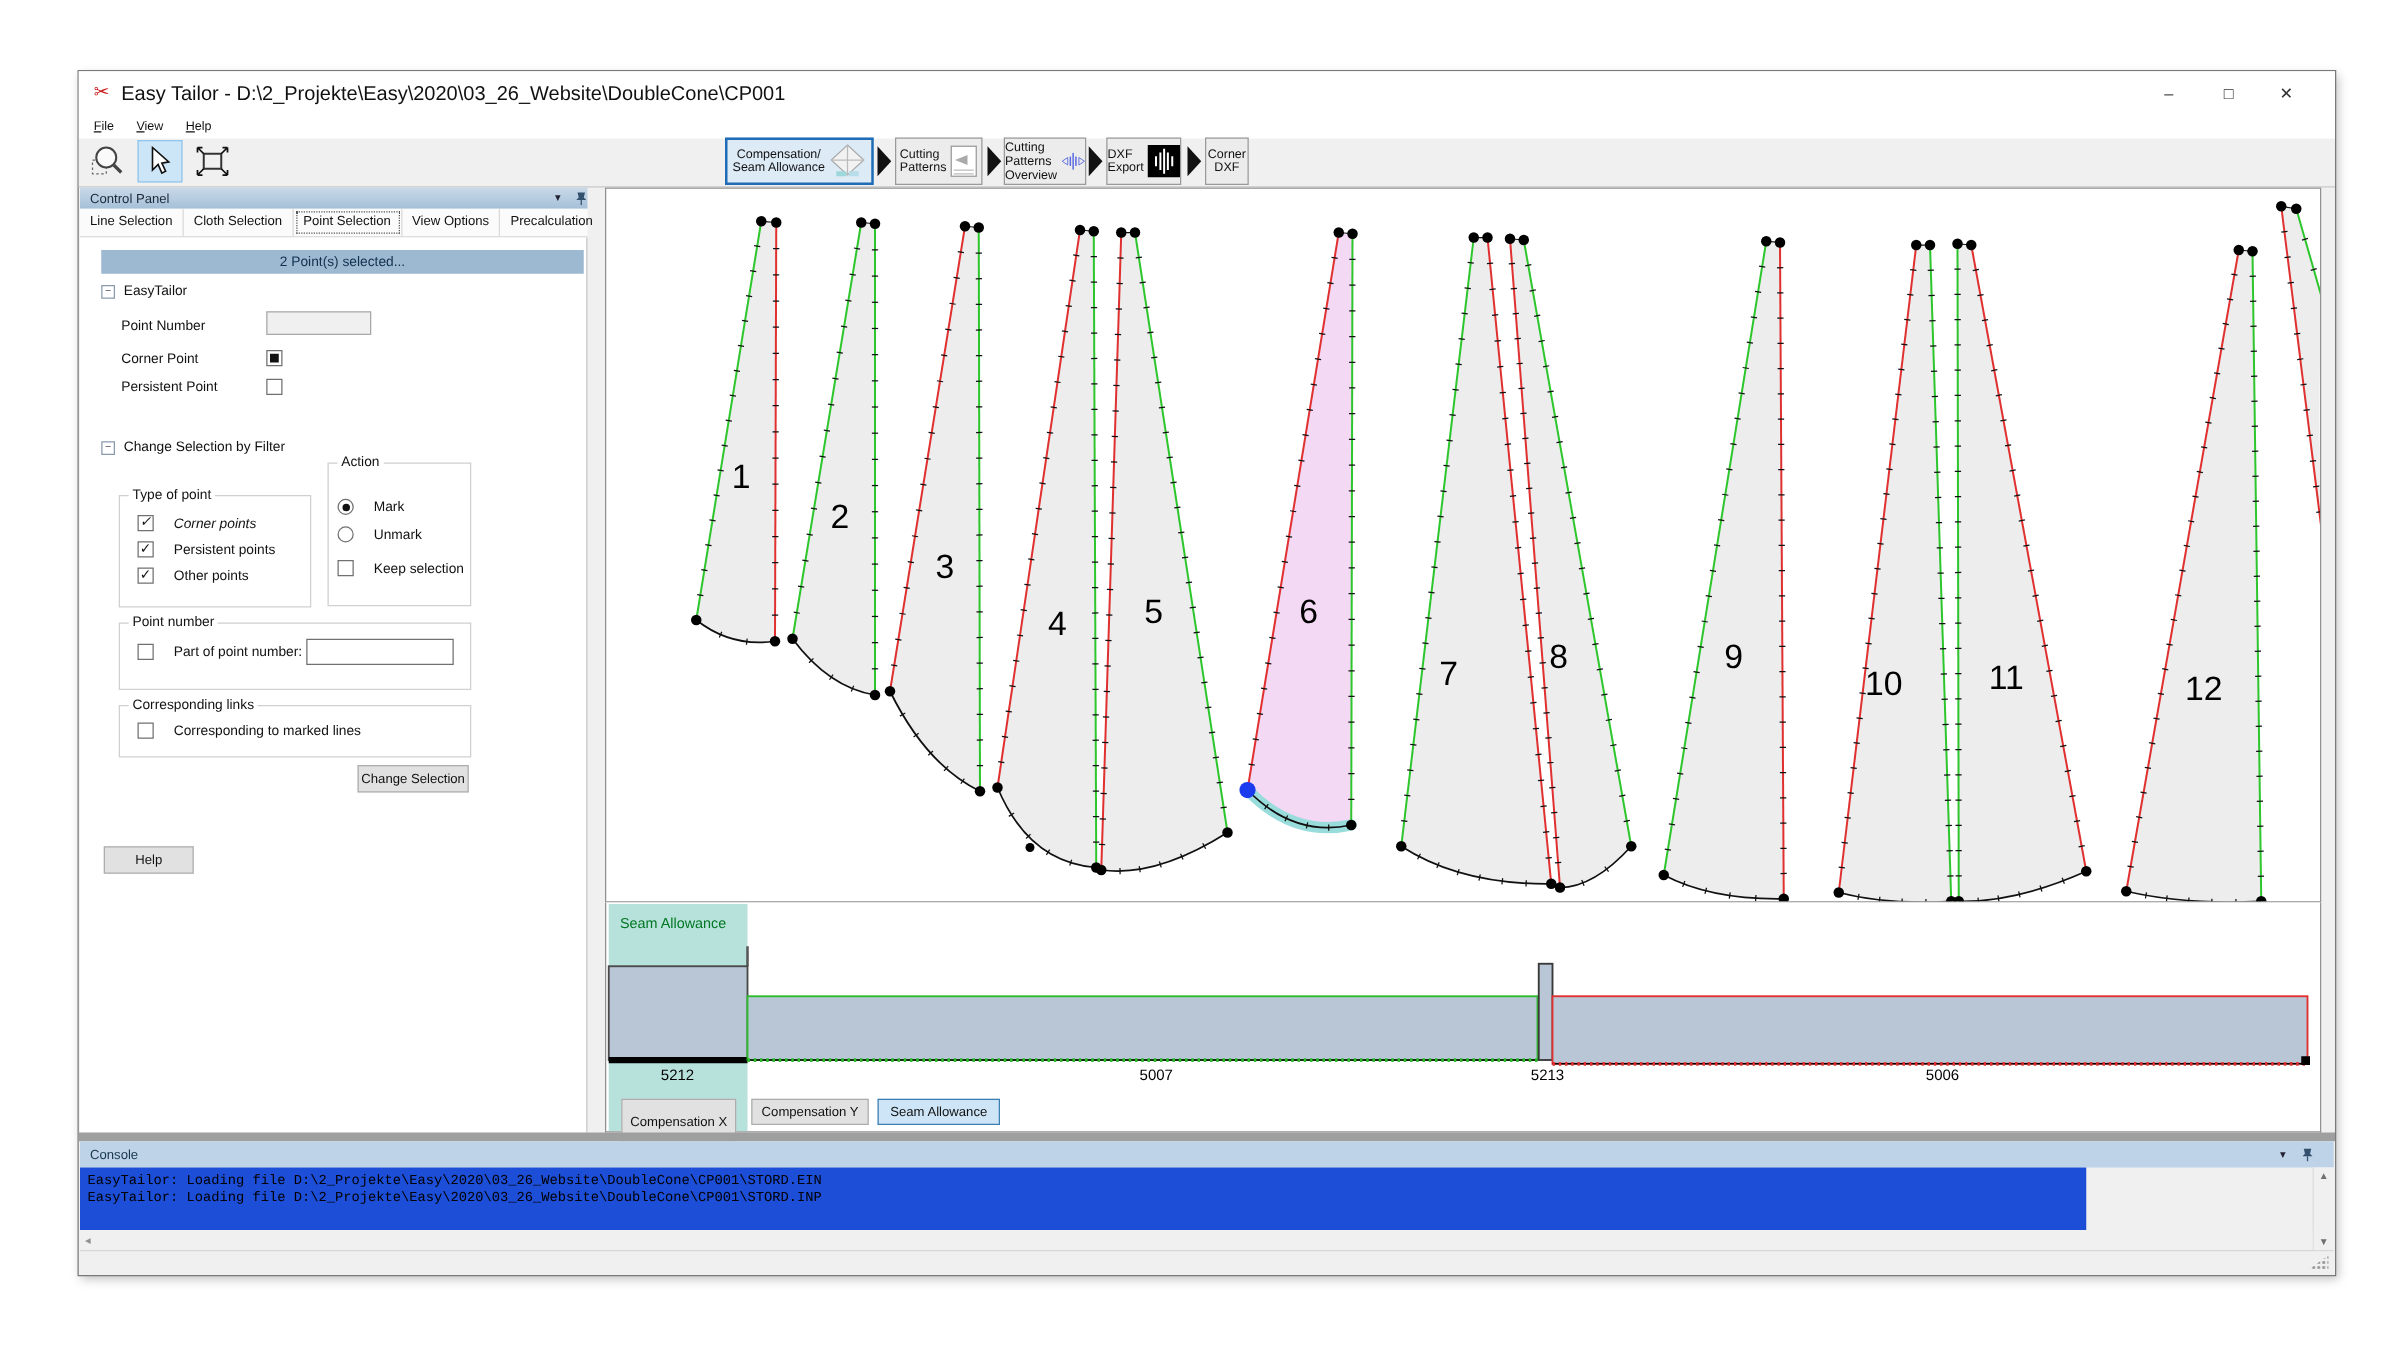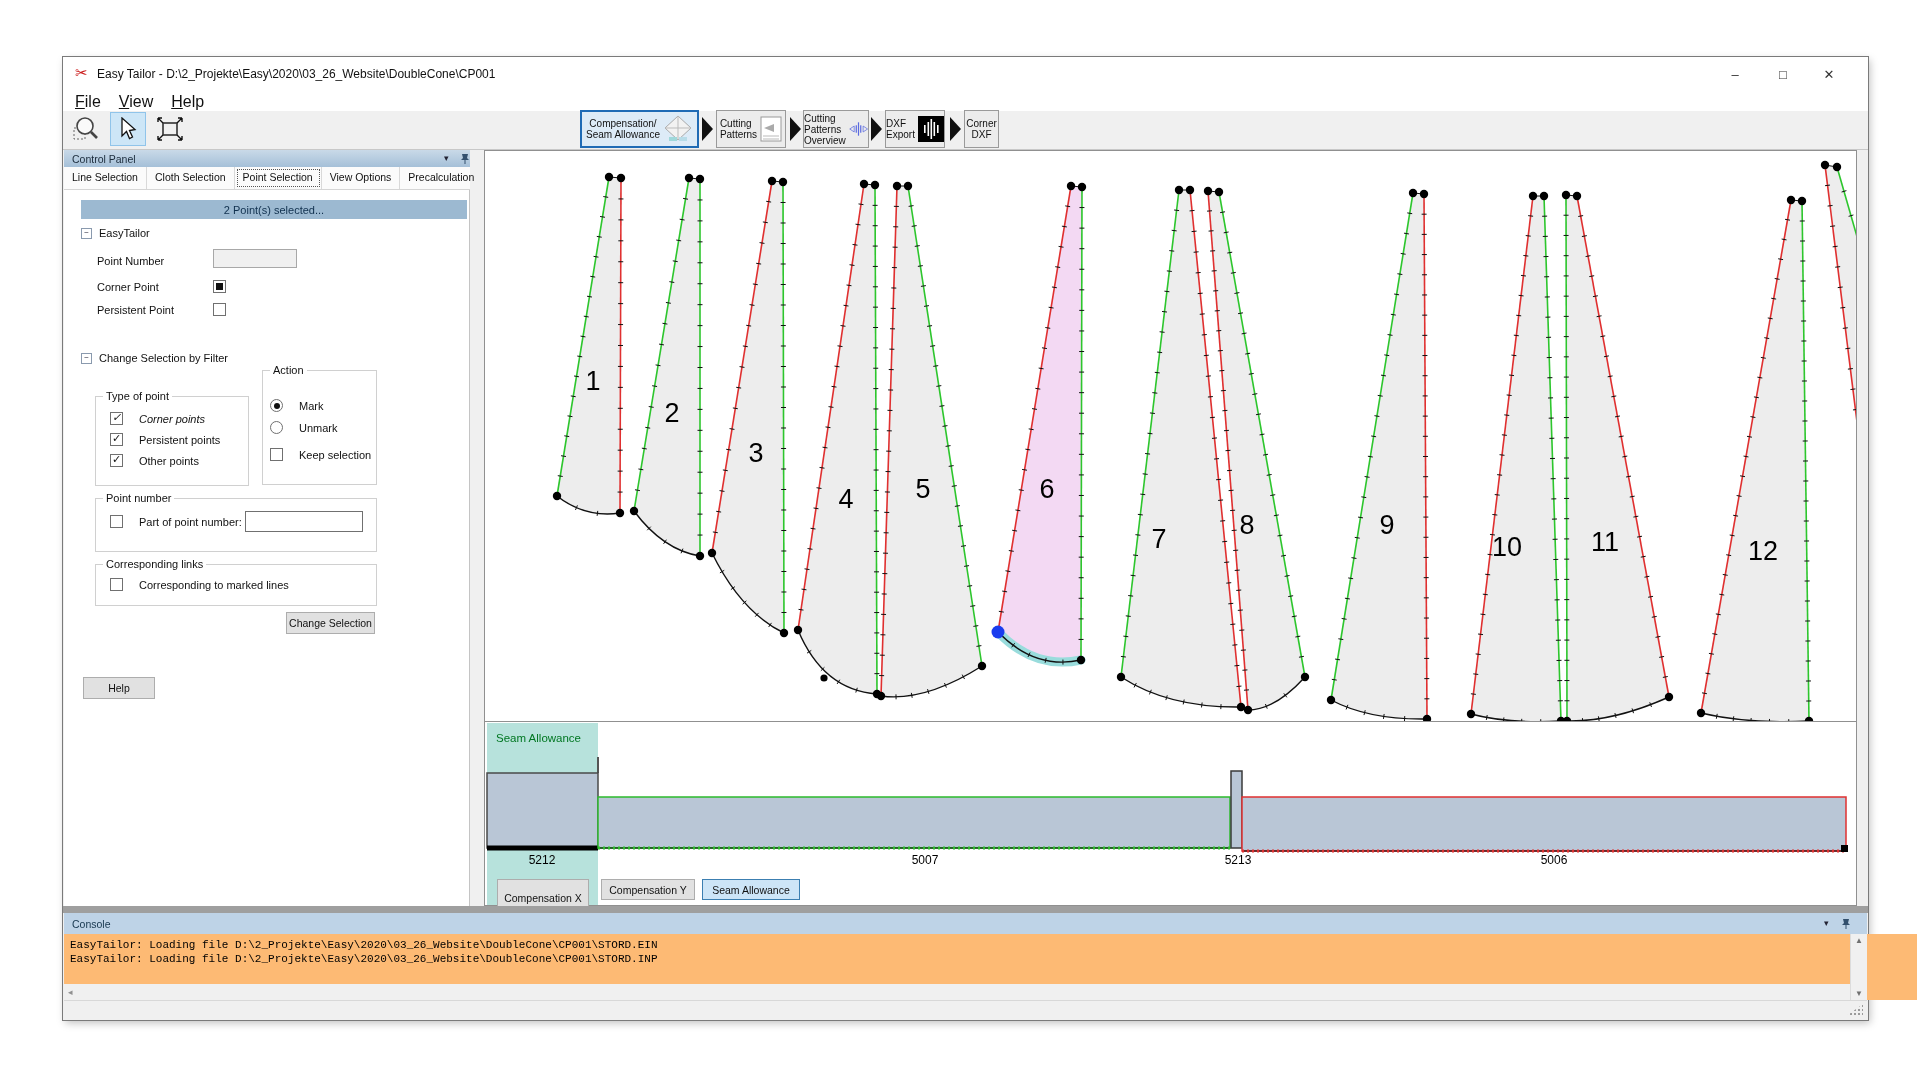--- a/index.html
+++ b/index.html
@@ -1,24 +1,24 @@
 <!DOCTYPE html>
 <html><head>
 <meta charset="utf-8">
 <style>
   html,body{margin:0;padding:0;background:#fff;}
   .page{position:relative;width:1920px;height:1080px;background:#fff;font-family:"Liberation Sans",sans-serif;overflow:hidden;}
   .abs{position:absolute;}
   .window{left:63px;top:57px;width:1805px;height:963px;background:#f0f0f0;box-shadow:0 0 0 1px #7a7a7a, 2px 3px 8px rgba(0,0,0,.25);}
   .titlebar{left:63px;top:57px;width:1805px;height:35px;background:#fff;}
-  .title-text{left:97px;top:67px;font-size:12px;color:#111;}
+  .title-text{left:97px;top:67px;font-size:16px;color:#111;}
   .scissors{left:75px;top:64px;font-size:15px;color:#cc2020;}
   .wbtn{width:46px;height:35px;top:57px;display:flex;align-items:center;justify-content:center;font-size:13px;color:#333;}
   .menubar{left:63px;top:92px;width:1805px;height:19px;background:#fff;display:flex;align-items:center;padding-left:3px;box-sizing:border-box;}
-  .menu-item{display:inline-block;padding:1px 9px;font-size:16px;color:#111;}
+  .menu-item{display:inline-block;padding:1px 9px;font-size:10px;color:#111;}
   .menu-item::first-letter{text-decoration:underline;}
   .toolstrip{left:63px;top:111px;width:1805px;height:39px;background:#f0f0f0;border-bottom:1px solid #c8c8c8;box-sizing:border-box;}
   .toolbtn{top:112px;width:36px;height:34px;display:flex;align-items:center;justify-content:center;}
   .toolbtn.sel{background:#cde6f7;border:1px solid #90c4ea;box-sizing:border-box;}
   .wfbtn{top:110px;height:38px;background:#ececec;border:1px solid #9a9a9a;box-sizing:border-box;display:flex;align-items:center;justify-content:center;gap:3px;font-size:10px;line-height:11px;color:#111;white-space:pre-line;}
   .wfbtn.sel{background:#ddebf7;border:2px solid #1f6bb5;}
   .wfarrow{top:117px;width:0;height:0;border-top:12px solid transparent;border-bottom:12px solid transparent;border-left:11px solid #111;}
   
   .cp-header{left:64px;top:150px;width:406px;height:17px;background:linear-gradient(#c9d9e8,#a5c0d8);font-size:10.5px;color:#1b2b3b;display:flex;align-items:center;padding-left:8px;box-sizing:border-box;}
   .cp-hicon{position:absolute;font-size:9px;color:#223;}
@@ -41,21 +41,21 @@
   .txtfield{background:#fff;border:1px solid #707070;box-sizing:border-box;}
   .txtfield.disabled{background:#f0f0f0;border:1px solid #a8a8a8;}
   .pushbtn{background:#e1e1e1;border:1px solid #adadad;font-size:10.5px;color:#111;display:flex;align-items:center;justify-content:center;box-sizing:border-box;}
   .pushbtn.blue{background:#cde5f7;border:1px solid #3c7fb1;}
   
   .canvas-box{left:484px;top:150px;width:1373px;height:572px;background:#fff;border:1px solid #909090;box-sizing:border-box;}
   .seam-box{left:484px;top:722px;width:1373px;height:184px;background:#fff;border:1px solid #909090;border-top:none;box-sizing:border-box;}
   
   .sep{left:63px;top:906px;width:1805px;height:7px;background:#9f9f9f;}
   .console-head{left:64px;top:913px;width:1803px;height:21px;background:#bed3e7;display:flex;align-items:center;padding-left:8px;box-sizing:border-box;font-size:10.5px;color:#16364e;}
-  .console-body{left:64px;top:934px;width:1818px;height:66px;background:#fdba74;padding-left:35px;}
+  .console-body{left:64px;top:934px;width:1605px;height:66px;background:#1d4ed8;}
   .console-line{position:absolute;left:6px;font-family:"Liberation Mono","DejaVu Sans Mono",monospace;font-size:11px;color:#000;white-space:nowrap;}
   .vscroll{left:1850px;top:934px;width:17px;height:66px;background:#f0f0f0;border-left:1px solid #dcdcdc;box-sizing:border-box;display:flex;flex-direction:column;justify-content:space-between;align-items:center;font-size:8px;color:#707070;padding:2px 0;}
   .hscroll{left:64px;top:984px;width:1786px;height:16px;background:#f0f0f0;display:flex;align-items:center;padding-left:4px;box-sizing:border-box;font-size:9px;color:#909090;}
   .statusbar{left:64px;top:1000px;width:1803px;height:19px;background:#f0f0f0;border-top:1px solid #d8d8d8;box-sizing:border-box;}
   .grip{left:1845px;top:1004px;width:18px;height:13px;background-image:radial-gradient(#9a9a9a 1px,transparent 1.4px);background-size:4px 4px;clip-path:polygon(100% 0,100% 100%,0 100%);}
 </style>
 </head>
 <body>
 
 <div class="page">

